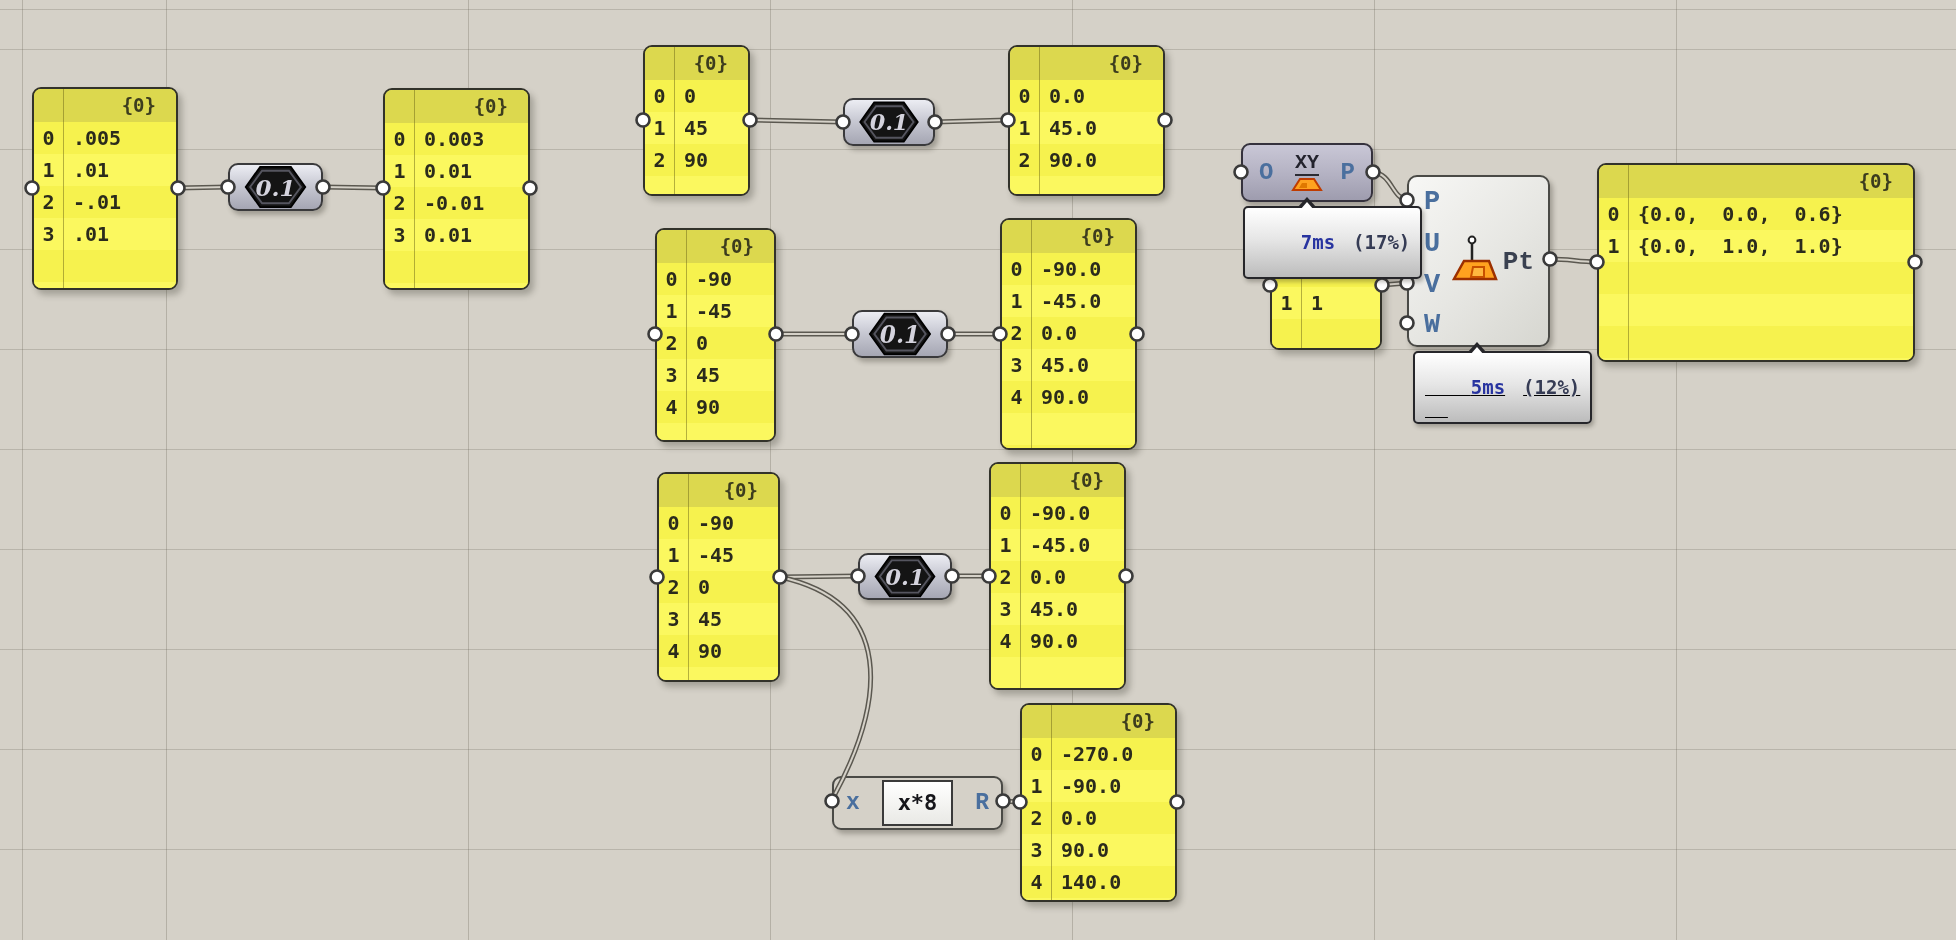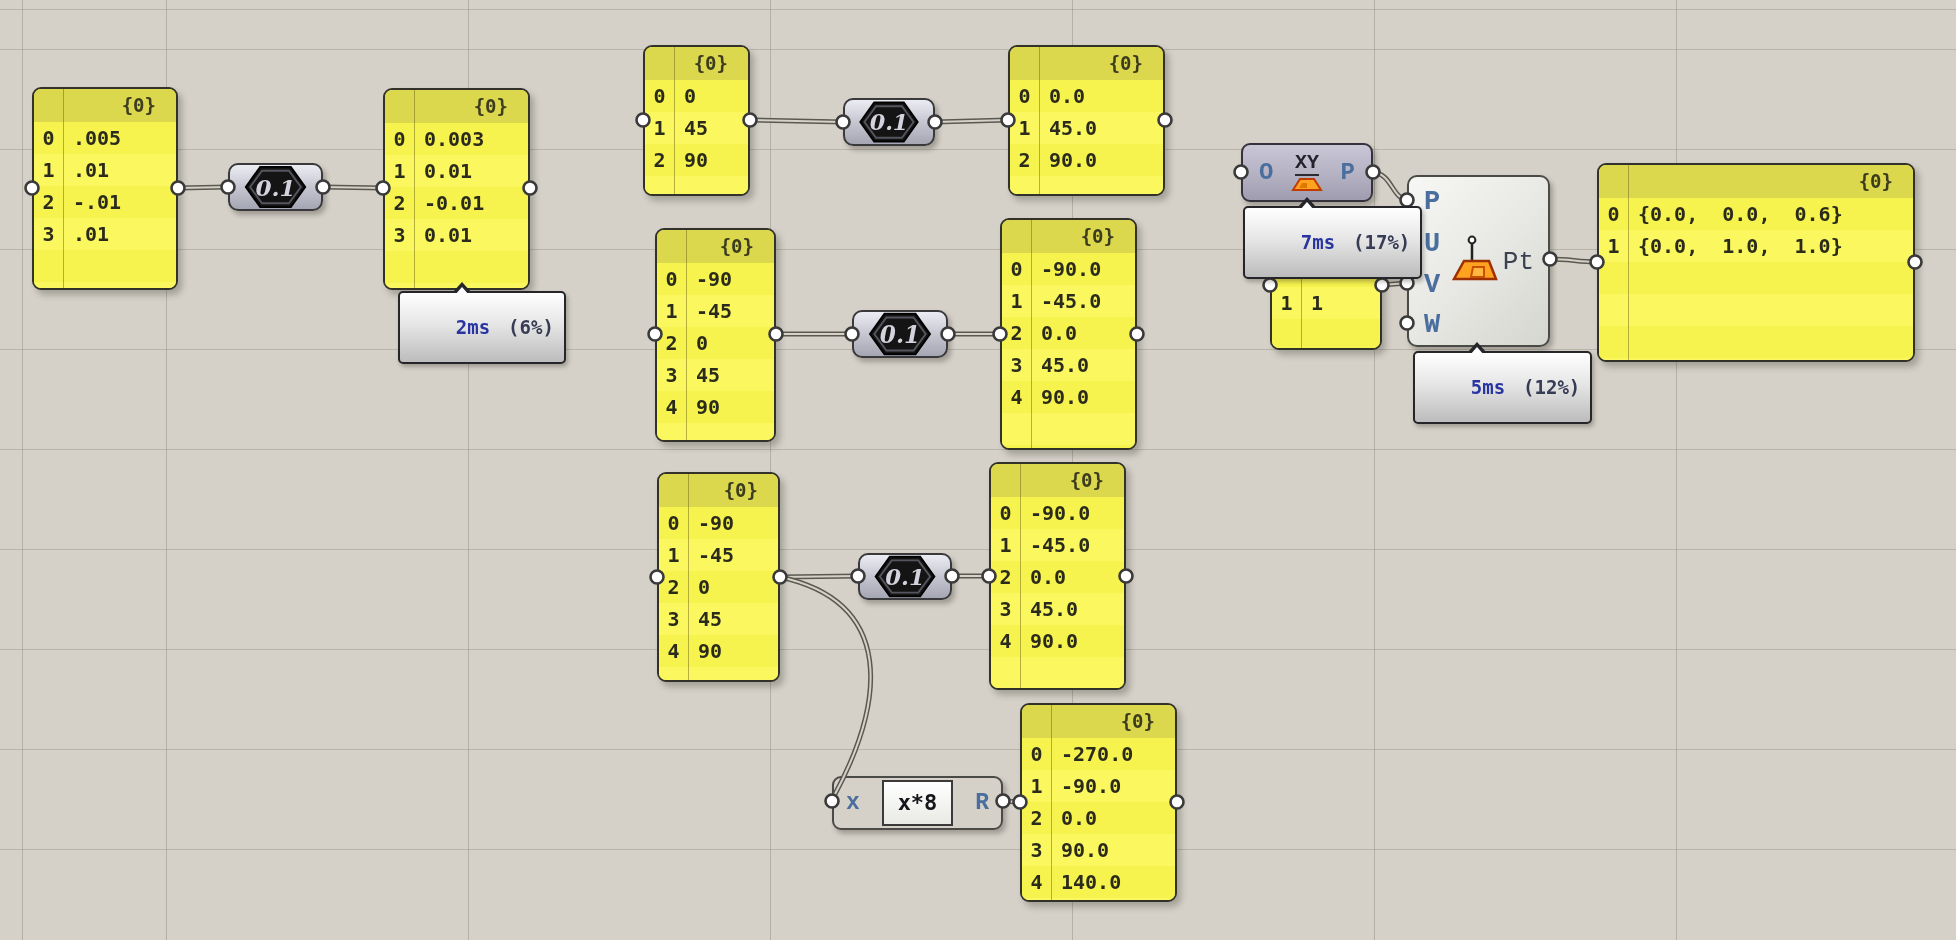--- a/index.html
+++ b/index.html
@@ -51,21 +51,21 @@
   .portlabel{font-family:"Liberation Mono",monospace;font-weight:bold;color:#4a6f9e;font-size:26px;}
   .xycenter{display:flex;flex-direction:column;align-items:center;line-height:1;}
   .xyname{font-family:"Liberation Mono",monospace;font-weight:bold;font-size:20px;color:#23232d;border-bottom:2px solid #2b2b33;padding-bottom:1px;}
   
   .ptcomp{
     position:absolute;box-sizing:border-box;border:2px solid #4a4a46;border-radius:10px;
     background:linear-gradient(135deg,#f7f7f5 0%,#e6e6e2 55%,#d6d6d0 100%);
     box-shadow:3px 4px 5px rgba(40,38,28,0.3);z-index:3;
   }
   .ptin{position:absolute;left:15px;font-family:"Liberation Mono",monospace;font-weight:bold;font-size:27px;color:#4a6f9e;line-height:1;}
-  .ptout{position:absolute;right:14px;top:72px;font-family:"Liberation Mono",monospace;font-weight:normal;font-size:26px;color:#3a4150;line-height:1;}
+  .ptout{position:absolute;right:14px;top:72px;font-family:"Liberation Mono",monospace;font-weight:bold;font-size:26px;color:#3a4150;line-height:1;}
   
   .exprcomp{
     position:absolute;box-sizing:border-box;border:2px solid #4a4a46;border-radius:9px;
     background:linear-gradient(180deg,#fbfbf9 0%,#ececе8 55%,#dededa 100%);
     background:linear-gradient(180deg,#fbfbf9 0%,#ececе8 55%,#dededa 100%);
     box-shadow:3px 4px 5px rgba(40,38,28,0.3);z-index:2;
     display:flex;align-items:center;justify-content:space-between;padding:0 12px;
   }
   .exprbox{
     box-sizing:border-box;height:46px;line-height:42px;border:2px solid #3a3a3a;
@@ -498,23 +498,20 @@
     <circle class="socket" cx="1382" cy="285" r="6.5"></circle>
     <circle class="socket" cx="1407" cy="200" r="6.5"></circle>
     <circle class="socket" cx="1407" cy="242" r="6.5"></circle>
     <circle class="socket" cx="1407" cy="283" r="6.5"></circle>
     <circle class="socket" cx="1407" cy="323" r="6.5"></circle>
     <circle class="socket" cx="1550" cy="259" r="6.5"></circle>
     <circle class="socket" cx="1597" cy="262" r="6.5"></circle>
     <circle class="socket" cx="1915" cy="262" r="6.5"></circle>
   </svg>
 
-  <div class="tip" style="left:398px;top:291px;">
-    <span class="tiptime">2ms</span><span class="tippct">(6%)</span>
-  </div>
   <div class="tip" style="left:1243px;top:206px;">
     <span class="tiptime">7ms</span><span class="tippct">(17%)</span>
   </div>
-  <div class="tip" style="left:1413px;top:351px;">
+  <div class="tip" style="left:1413px;top:351px;text-decoration:underline;">
     <span class="tiptime">5ms</span><span class="tippct">(12%)</span>
   </div>
 
 </div>
 
 </body></html>

